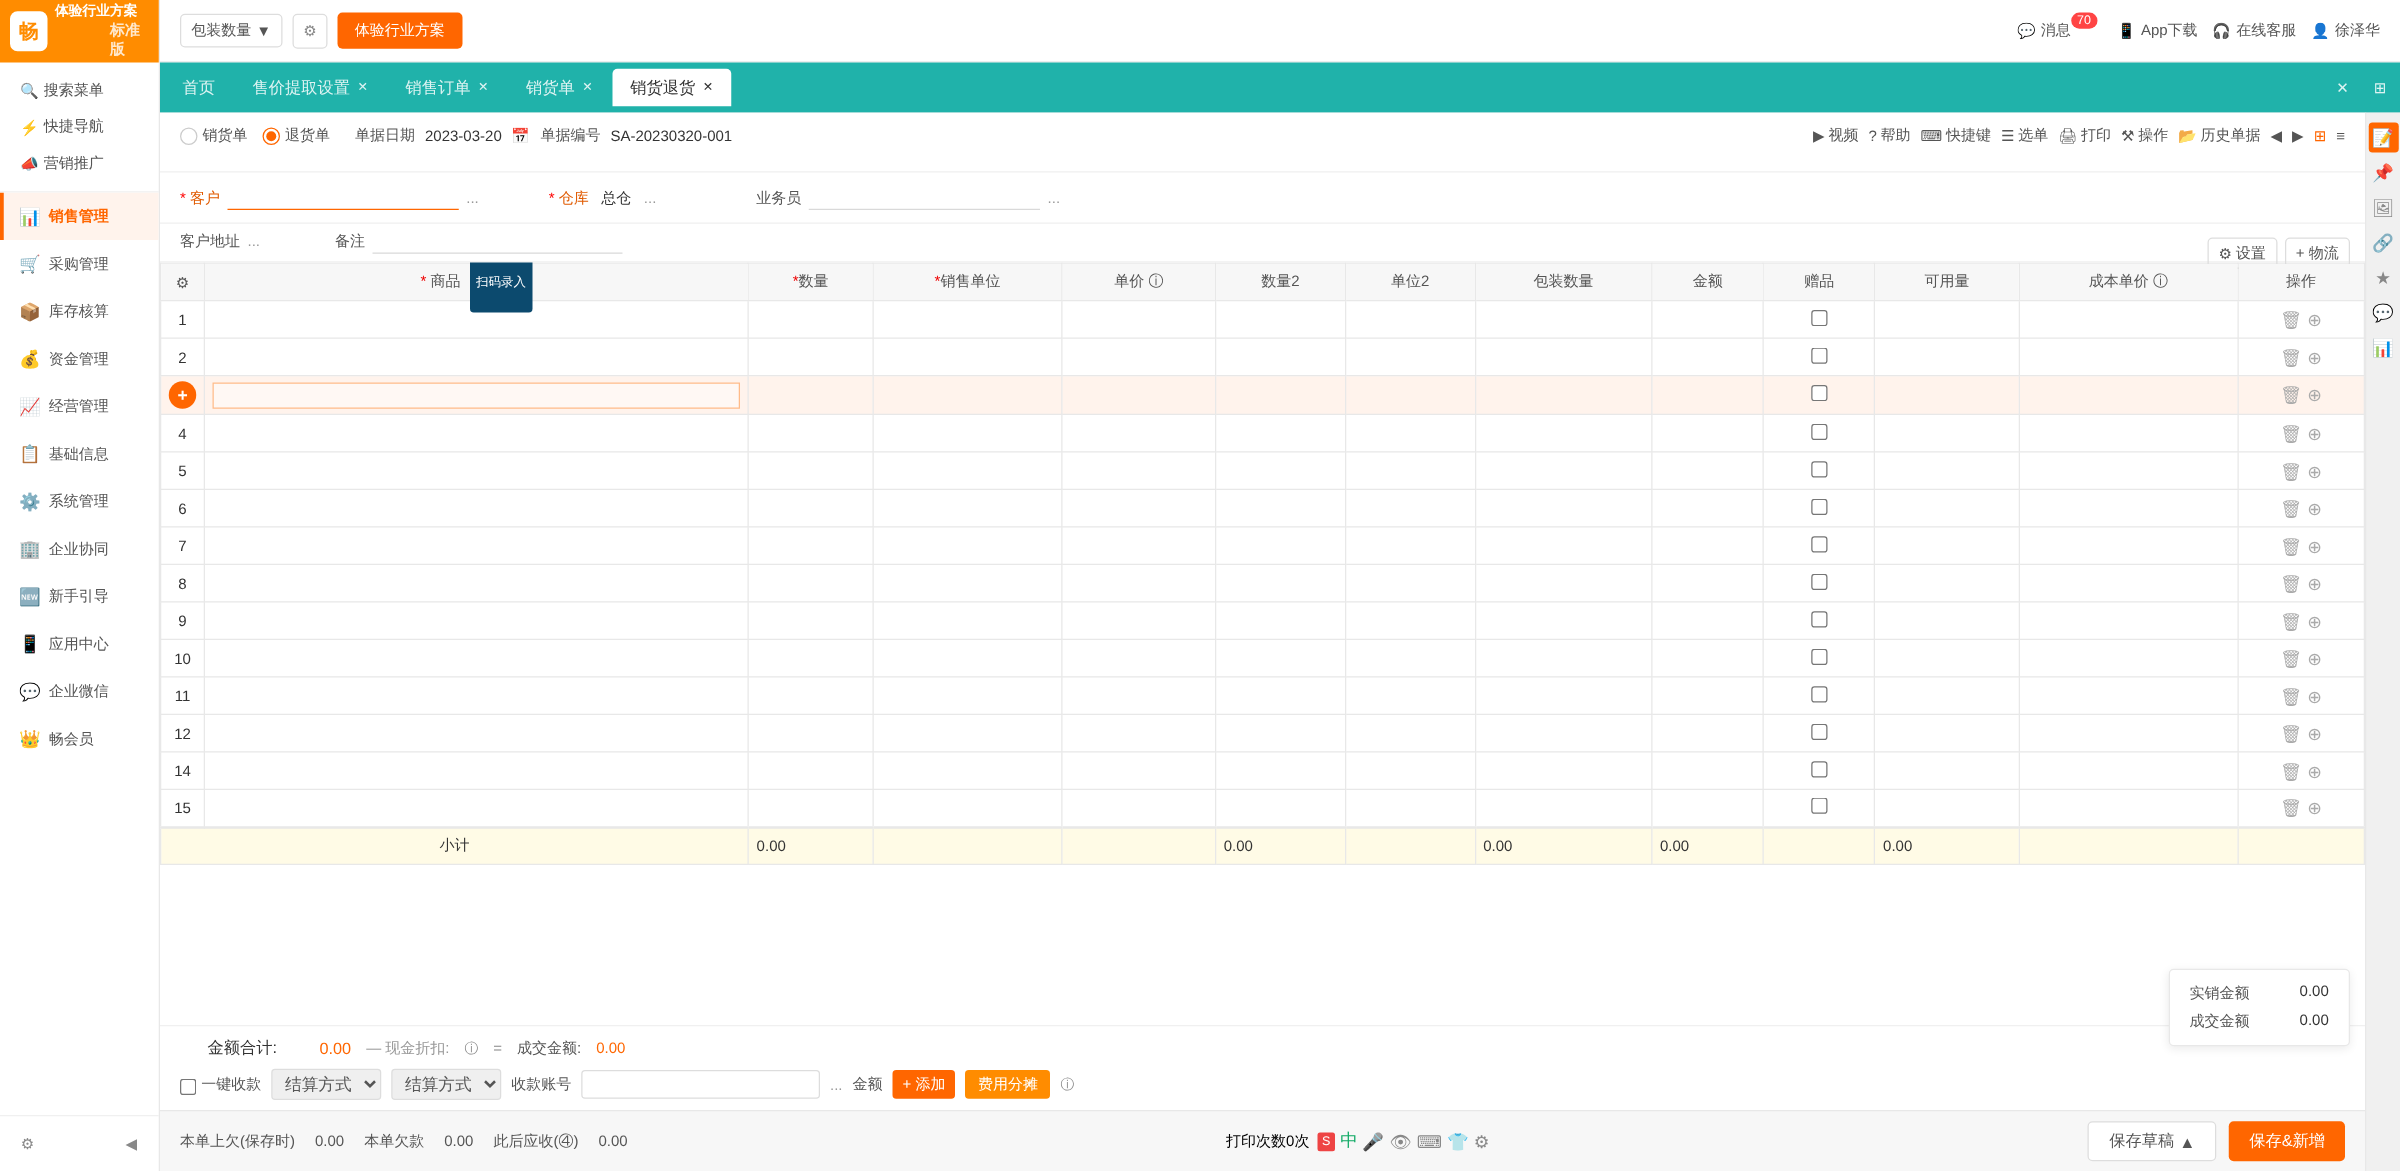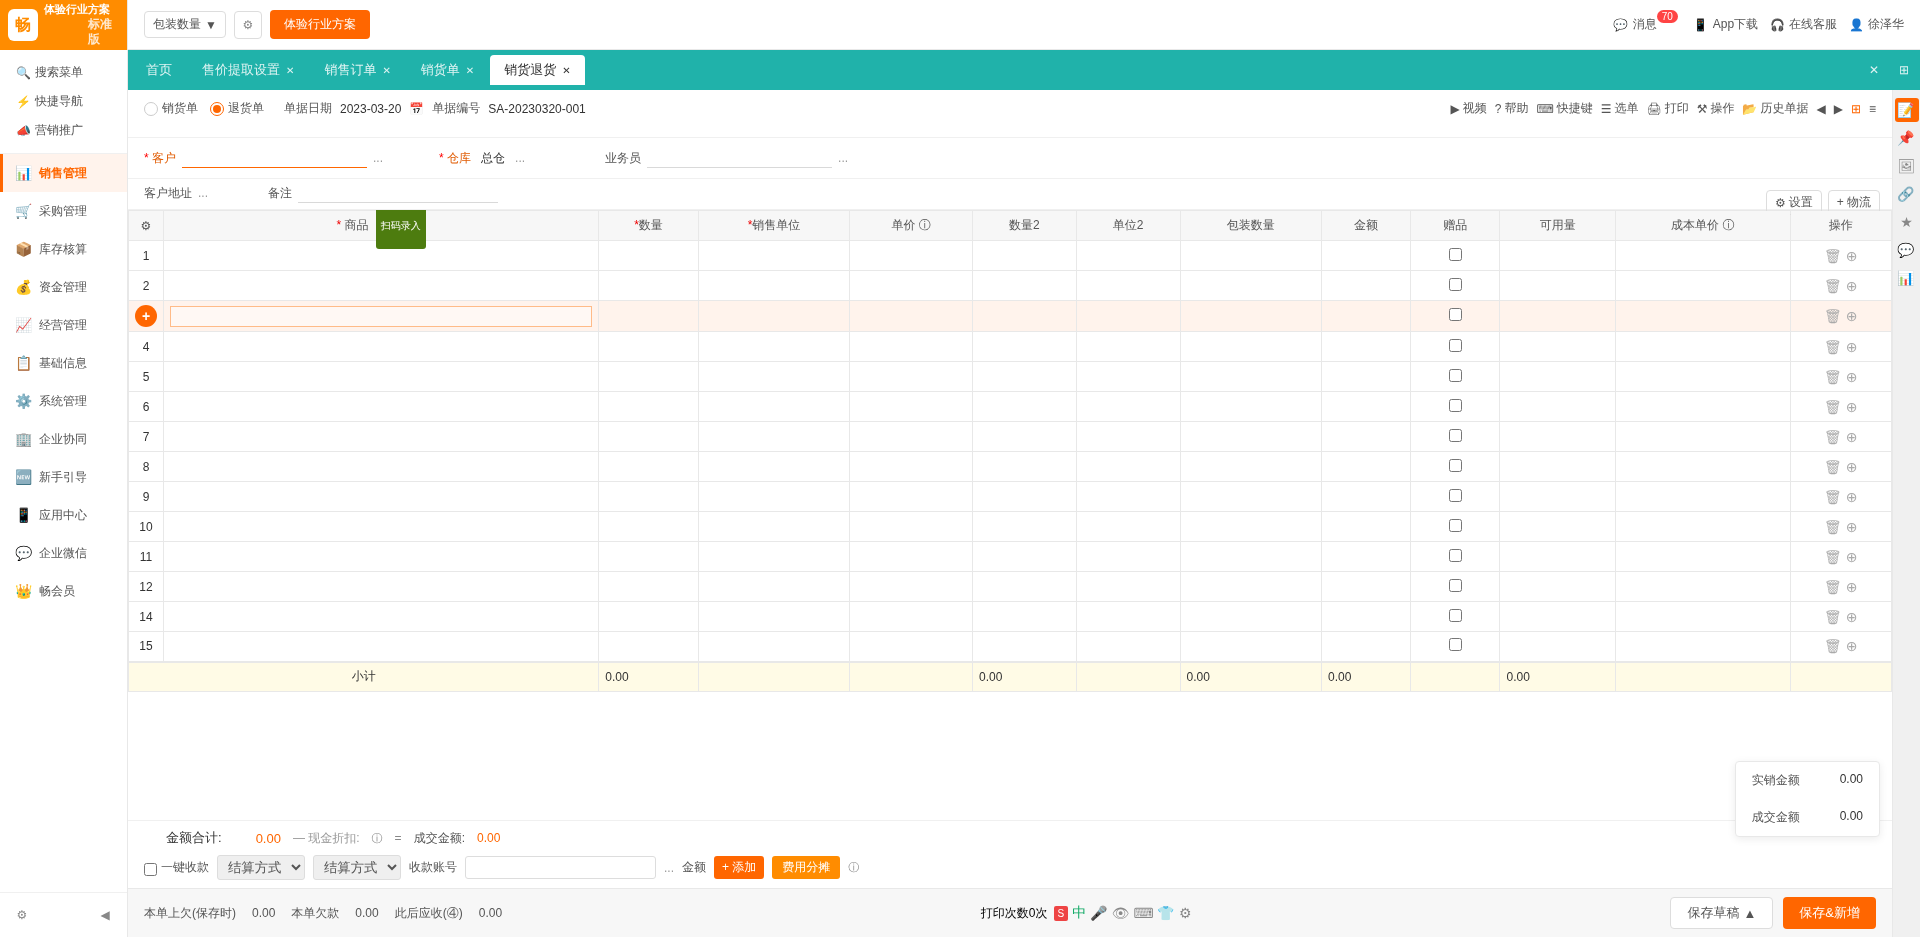--- a/index.html
+++ b/index.html
@@ -356,21 +356,21 @@
         </div>
 
         <div class="table-container">
           <table class="data-table">
             <thead>
               <tr>
                 <th class="th-gear">⚙</th>
                 <th>
                   <span style="color:#e00">*</span>
                   <span>商品</span>
-                  <span style="background:#4d7c0f;color:#fff;padding:18px 5px;border-radius:3px;font-size:10px;cursor:pointer;margin-left:4px;">扫码录入</span>
+                  <span style="background:#0c4a6e;color:#fff;padding:18px 5px;border-radius:3px;font-size:10px;cursor:pointer;margin-left:4px;">扫码录入</span>
                 </th>
                 <th><span style="color:#e00">*</span>数量</th>
                 <th><span style="color:#e00">*</span>销售单位</th>
                 <th>单价 ⓘ</th>
                 <th>数量2</th>
                 <th>单位2</th>
                 <th>包装数量</th>
                 <th>金额</th>
                 <th>赠品</th>
                 <th>可用量</th>
@@ -748,21 +748,21 @@
       <div class="right-sidebar-icon active">📝</div>
       <div class="right-sidebar-icon">📌</div>
       <div class="right-sidebar-icon">🖼</div>
       <div class="right-sidebar-icon">🔗</div>
       <div class="right-sidebar-icon">★</div>
       <div class="right-sidebar-icon">💬</div>
       <div class="right-sidebar-icon">📊</div>
     </div>
   </div>
 
-  <div style="position:fixed; right:40px; bottom:100px; background:#fff; border:1px solid #e8e8e8; border-radius:4px; padding:10px 16px; display:flex; flex-direction:column; gap:20px; box-shadow:0 2px 8px rgba(0,0,0,0.08); z-index:10;">
+  <div style="position:fixed; right:40px; bottom:100px; background:#fff; border:1px solid #e8e8e8; border-radius:4px; padding:10px 16px; display:flex; flex-direction:column; gap:6px; box-shadow:0 2px 8px rgba(0,0,0,0.08); z-index:10;">
     <div style="display:flex; justify-content:space-between; gap:40px;">
       <span style="color:#555;">实销金额</span>
       <span style="color:#333; font-weight:500;">0.00</span>
     </div>
     <div style="display:flex; justify-content:space-between; gap:40px;">
       <span style="color:#555;">成交金额</span>
       <span style="color:#333; font-weight:500;">0.00</span>
     </div>
   </div>
 </div>

